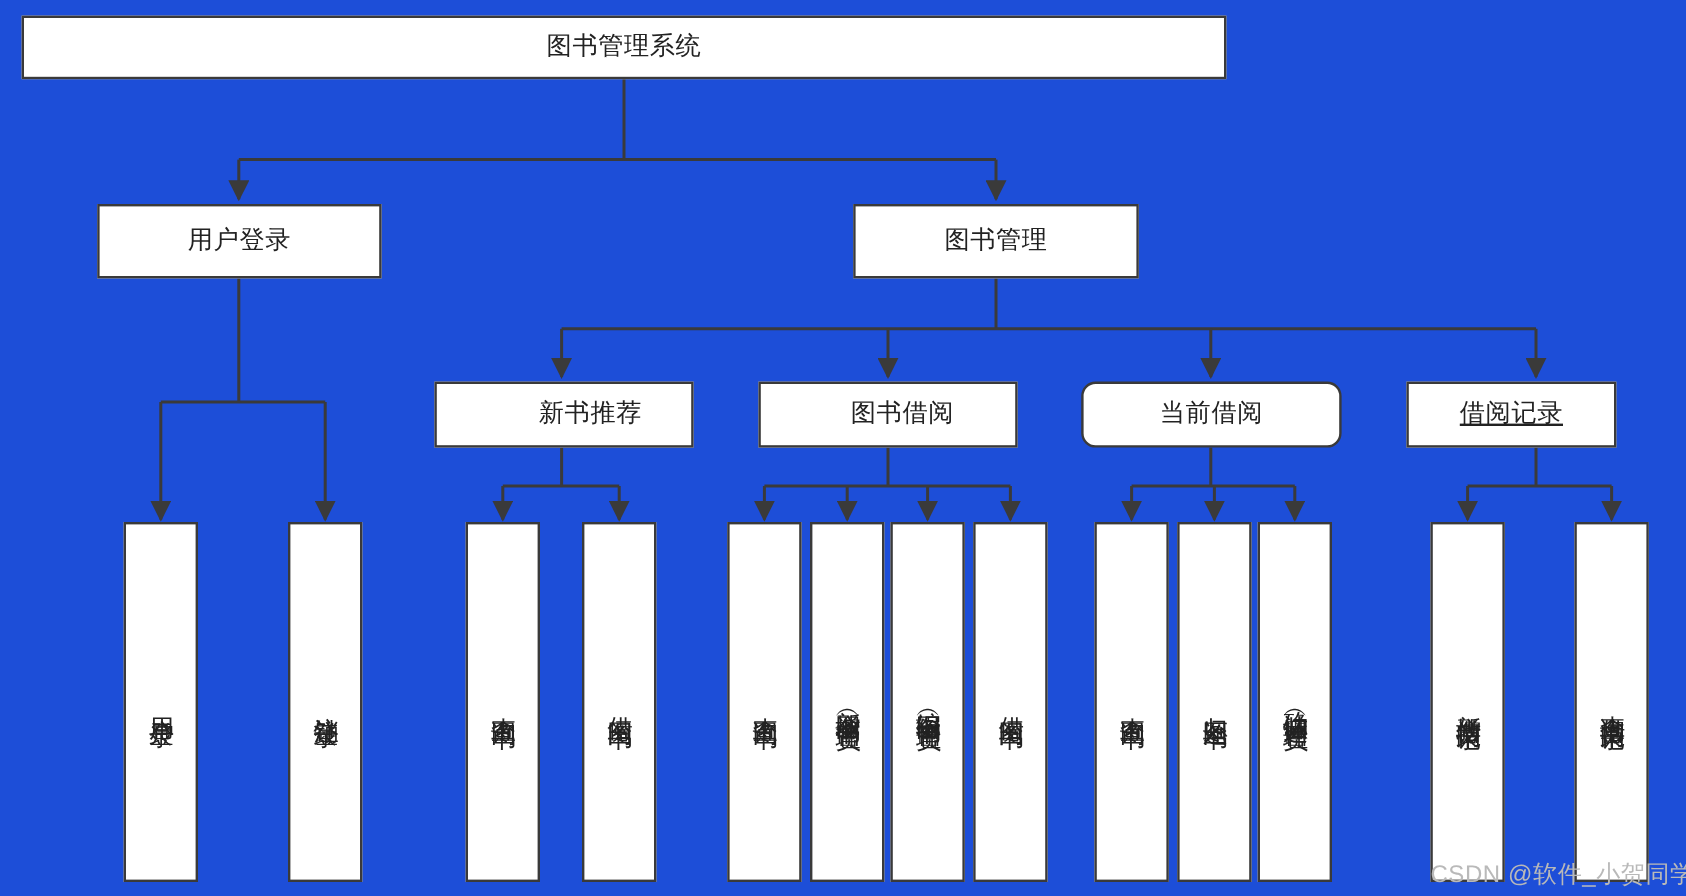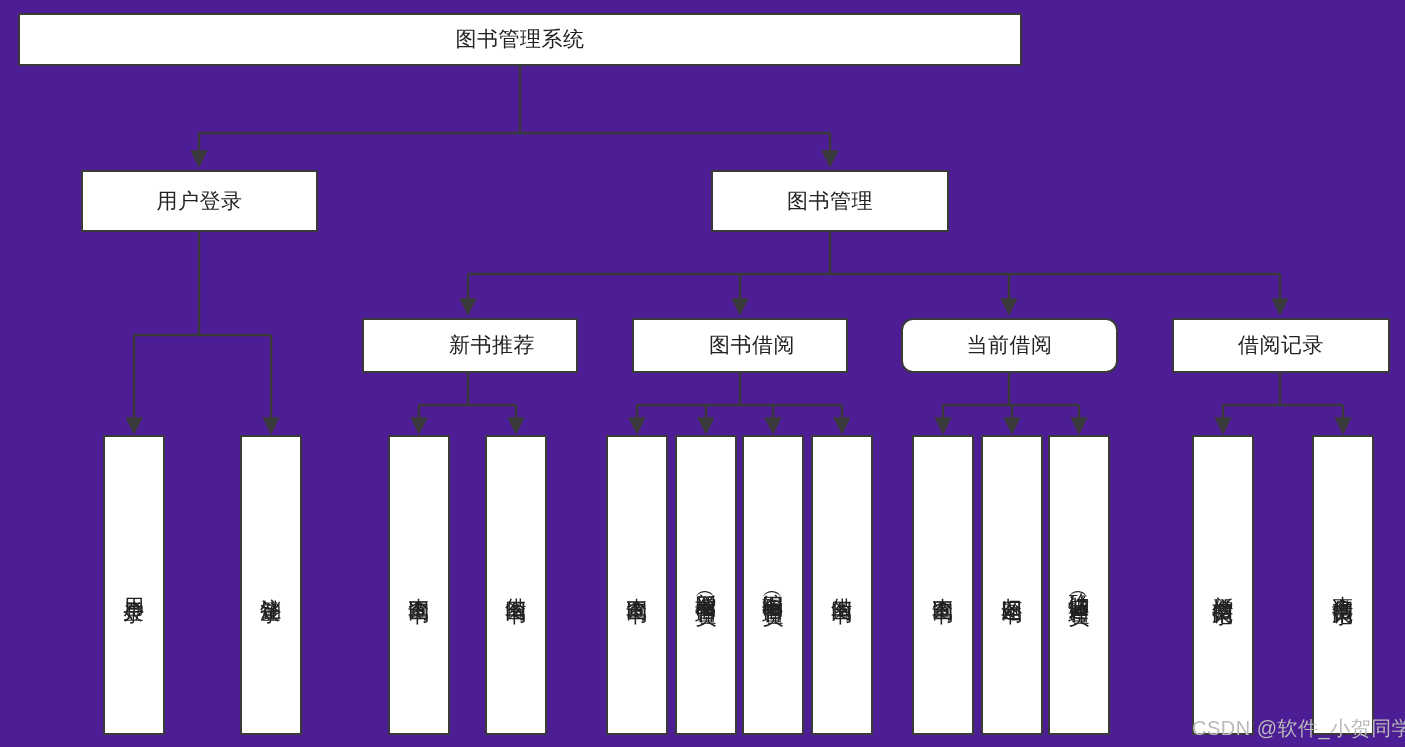--- a/index.html
+++ b/index.html
@@ -7,21 +7,21 @@
     padding: 0;
     background: #ffffff;
   }
   body {
     font-family: "Liberation Sans", "DejaVu Sans", sans-serif;
   }
   #canvas {
     position: relative;
     width: 1405px;
     height: 747px;
-    background: #4c1d95;
+    background: #1d4ed8;
     overflow: hidden;
   }
   #wires {
     position: absolute;
     left: 0;
     top: 0;
     width: 1405px;
     height: 747px;
     pointer-events: none;
   }
@@ -132,21 +132,21 @@
 
   <div class="node" style="left:362px; top:318px; width:216px; height:55px;padding-left:44px;">
     <span class="label">新书推荐</span>
   </div>
   <div class="node" style="left:632px; top:318px; width:216px; height:55px;padding-left:24px;">
     <span class="label">图书借阅</span>
   </div>
   <div class="node" style="left:901px; top:318px; width:217px; height:55px;border-radius:12px;">
     <span class="label">当前借阅</span>
   </div>
-  <div class="node" style="left:1172px; top:318px; width:218px; height:55px;">
+  <div class="node" style="left:1172px; top:318px; width:175px; height:55px;text-decoration:underline;">
     <span class="label">借阅记录</span>
   </div>
 
   <div class="node leaf" style="left:103px; top:435px; width:62px; height:300px;">
     <span class="label">用户登录</span>
   </div>
   <div class="node leaf" style="left:240px; top:435px; width:62px; height:300px;">
     <span class="label">注销登录</span>
   </div>
 

